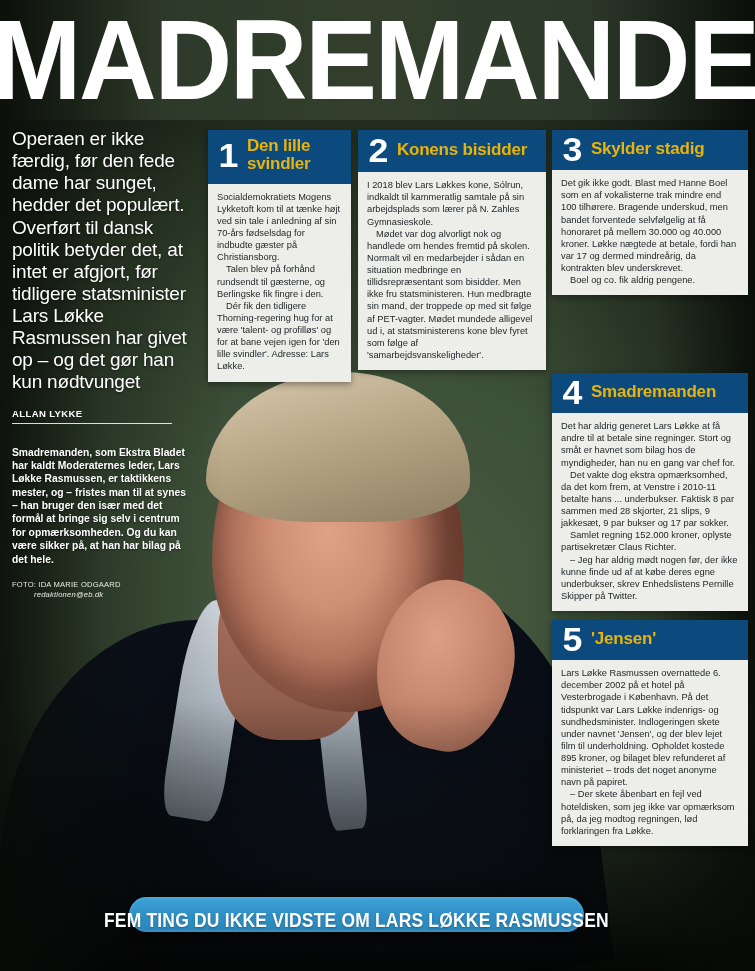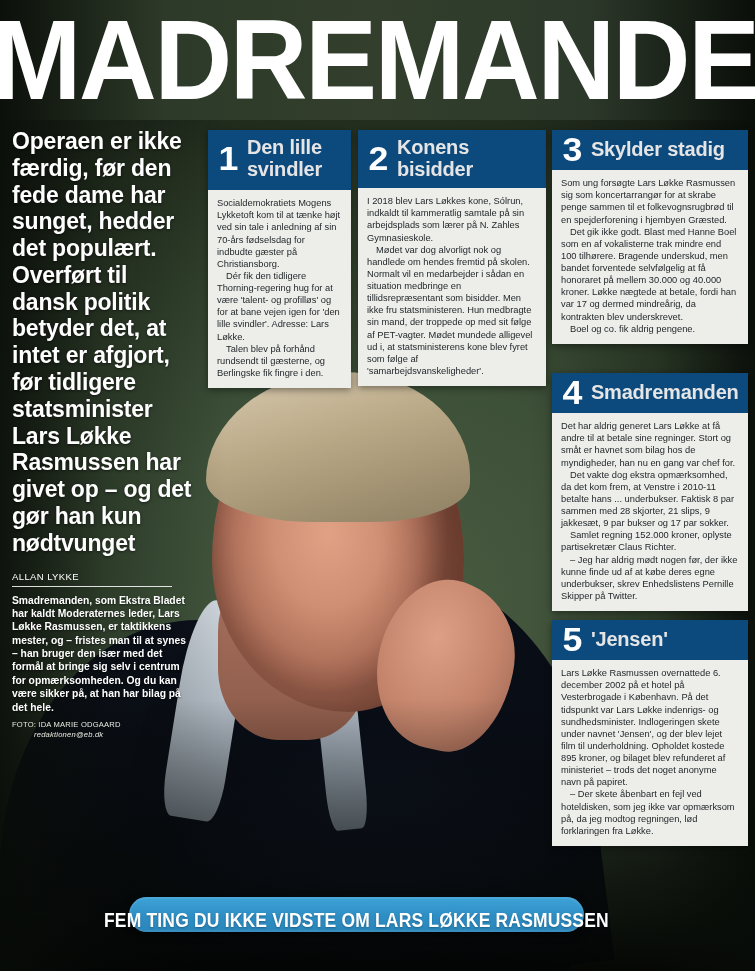--- a/index.html
+++ b/index.html
@@ -123,48 +123,48 @@
     white-space:nowrap;
   }
 
   
   .intro {
     position:absolute; left:12px; top:128px; width:182px;
     color:#ffffff;
     z-index:6;
   }
   .intro .lead {
-    font-size:23px;
+    font-size:19px;
     line-height:1.165;
-    font-weight:700;
+    font-weight:400;
     letter-spacing:-.2px;
     text-shadow:0 1px 3px rgba(0,0,0,.55);
   }
   .intro .byline {
     margin-top:14px;
     font-size:9.5px;
-    font-weight:400;
+    font-weight:700;
     letter-spacing:.4px;
     color:#ffffff;
   }
   .intro .rule {
     margin-top:4px;
     width:160px; height:1px;
     background:#ffffff; opacity:.85;
   }
   .intro .standfirst {
-    margin-top:7px;
+    margin-top:22px;
     font-size:10.3px;
     line-height:1.30;
     font-weight:700;
     color:#ffffff;
     text-shadow:0 1px 2px rgba(0,0,0,.5);
   }
   .intro .credit {
-    margin-top:6px;
+    margin-top:14px;
     font-size:7.6px;
     line-height:1.34;
     letter-spacing:.2px;
     color:#e8eadf;
   }
   .intro .credit .mail { display:block; padding-left:22px;font-style:italic; }
 
   
   .box {
     position:absolute;
@@ -178,22 +178,22 @@
     padding:7px 10px 8px 11px;
     gap:9px;
   }
   .box-num {
     font-size:34px; font-weight:700; line-height:.8;
     color:#ffffff;
     transform:scaleX(1.05);
     flex:0 0 auto;
   }
   .box-title {
-    font-size:20px; font-weight:700; line-height:1.08;
-    color:#e5e5e5;
+    font-size:17px; font-weight:700; line-height:1.08;
+    color:#eab308;
     letter-spacing:-.2px;
   }
   .box-body {
     padding:7px 9px 9px 9px;
     font-size:9.3px;
     line-height:1.305;
     color:#23282b;
     text-align:left;
   }
   .box-body p { margin:0; }
@@ -262,43 +262,42 @@
     </div>
   </div>
 
   <div class="box" id="box-1">
     <div class="box-head">
       <div class="box-num">1</div>
       <div class="box-title">Den lille svindler</div>
     </div>
     <div class="box-body">
       <p>Socialdemokratiets Mogens Lykketoft kom til at tænke højt ved sin tale i anledning af sin 70-års fødselsdag for indbudte gæster på Christiansborg.</p>
+      <p>Talen blev på forhånd rundsendt til gæsterne, og Berlingske fik fingre i den.</p>
       <p>Dér fik den tidligere Thorning-regering hug for at være 'talent- og profilløs' og for at bane vejen igen for 'den lille svindler'. Adresse: Lars Løkke.</p>
-      <p>Talen blev på forhånd rundsendt til gæsterne, og Berlingske fik fingre i den.</p>
     </div>
   </div>
 
   <div class="box" id="box-2">
     <div class="box-head">
       <div class="box-num">2</div>
       <div class="box-title">Konens bisidder</div>
     </div>
     <div class="box-body">
       <p>I 2018 blev Lars Løkkes kone, Sólrun, indkaldt til kammeratlig samtale på sin arbejdsplads som lærer på N. Zahles Gymnasieskole.</p>
       <p>Mødet var dog alvorligt nok og handlede om hendes fremtid på skolen. Normalt vil en medarbejder i sådan en situation medbringe en tillidsrepræsentant som bisidder. Men ikke fru statsministeren. Hun medbragte sin mand, der troppede op med sit følge af PET-vagter. Mødet mundede alligevel ud i, at statsministerens kone blev fyret som følge af 'samarbejdsvanskeligheder'.</p>
     </div>
   </div>
 
   <div class="box" id="box-3">
     <div class="box-head">
       <div class="box-num">3</div>
       <div class="box-title">Skylder stadig</div>
     </div>
     <div class="box-body">
-      <p>Som ung forsøgte Lars Løkke Rasmussen sig som koncertarrangør for at skrabe penge sammen til et folkevognsrugbrød til en spejderforening i hjembyen Græsted.</p>
       <p>Det gik ikke godt. Blast med Hanne Boel som en af vokalisterne trak mindre end 100 tilhørere. Bragende underskud, men bandet forventede selvfølgelig at få honoraret på mellem 30.000 og 40.000 kroner. Løkke nægtede at betale, fordi han var 17 og dermed mindreårig, da kontrakten blev underskrevet.</p>
       <p>Boel og co. fik aldrig pengene.</p>
     </div>
   </div>
 
   <div class="box" id="box-4">
     <div class="box-head">
       <div class="box-num">4</div>
       <div class="box-title">Smadremanden</div>
     </div>

